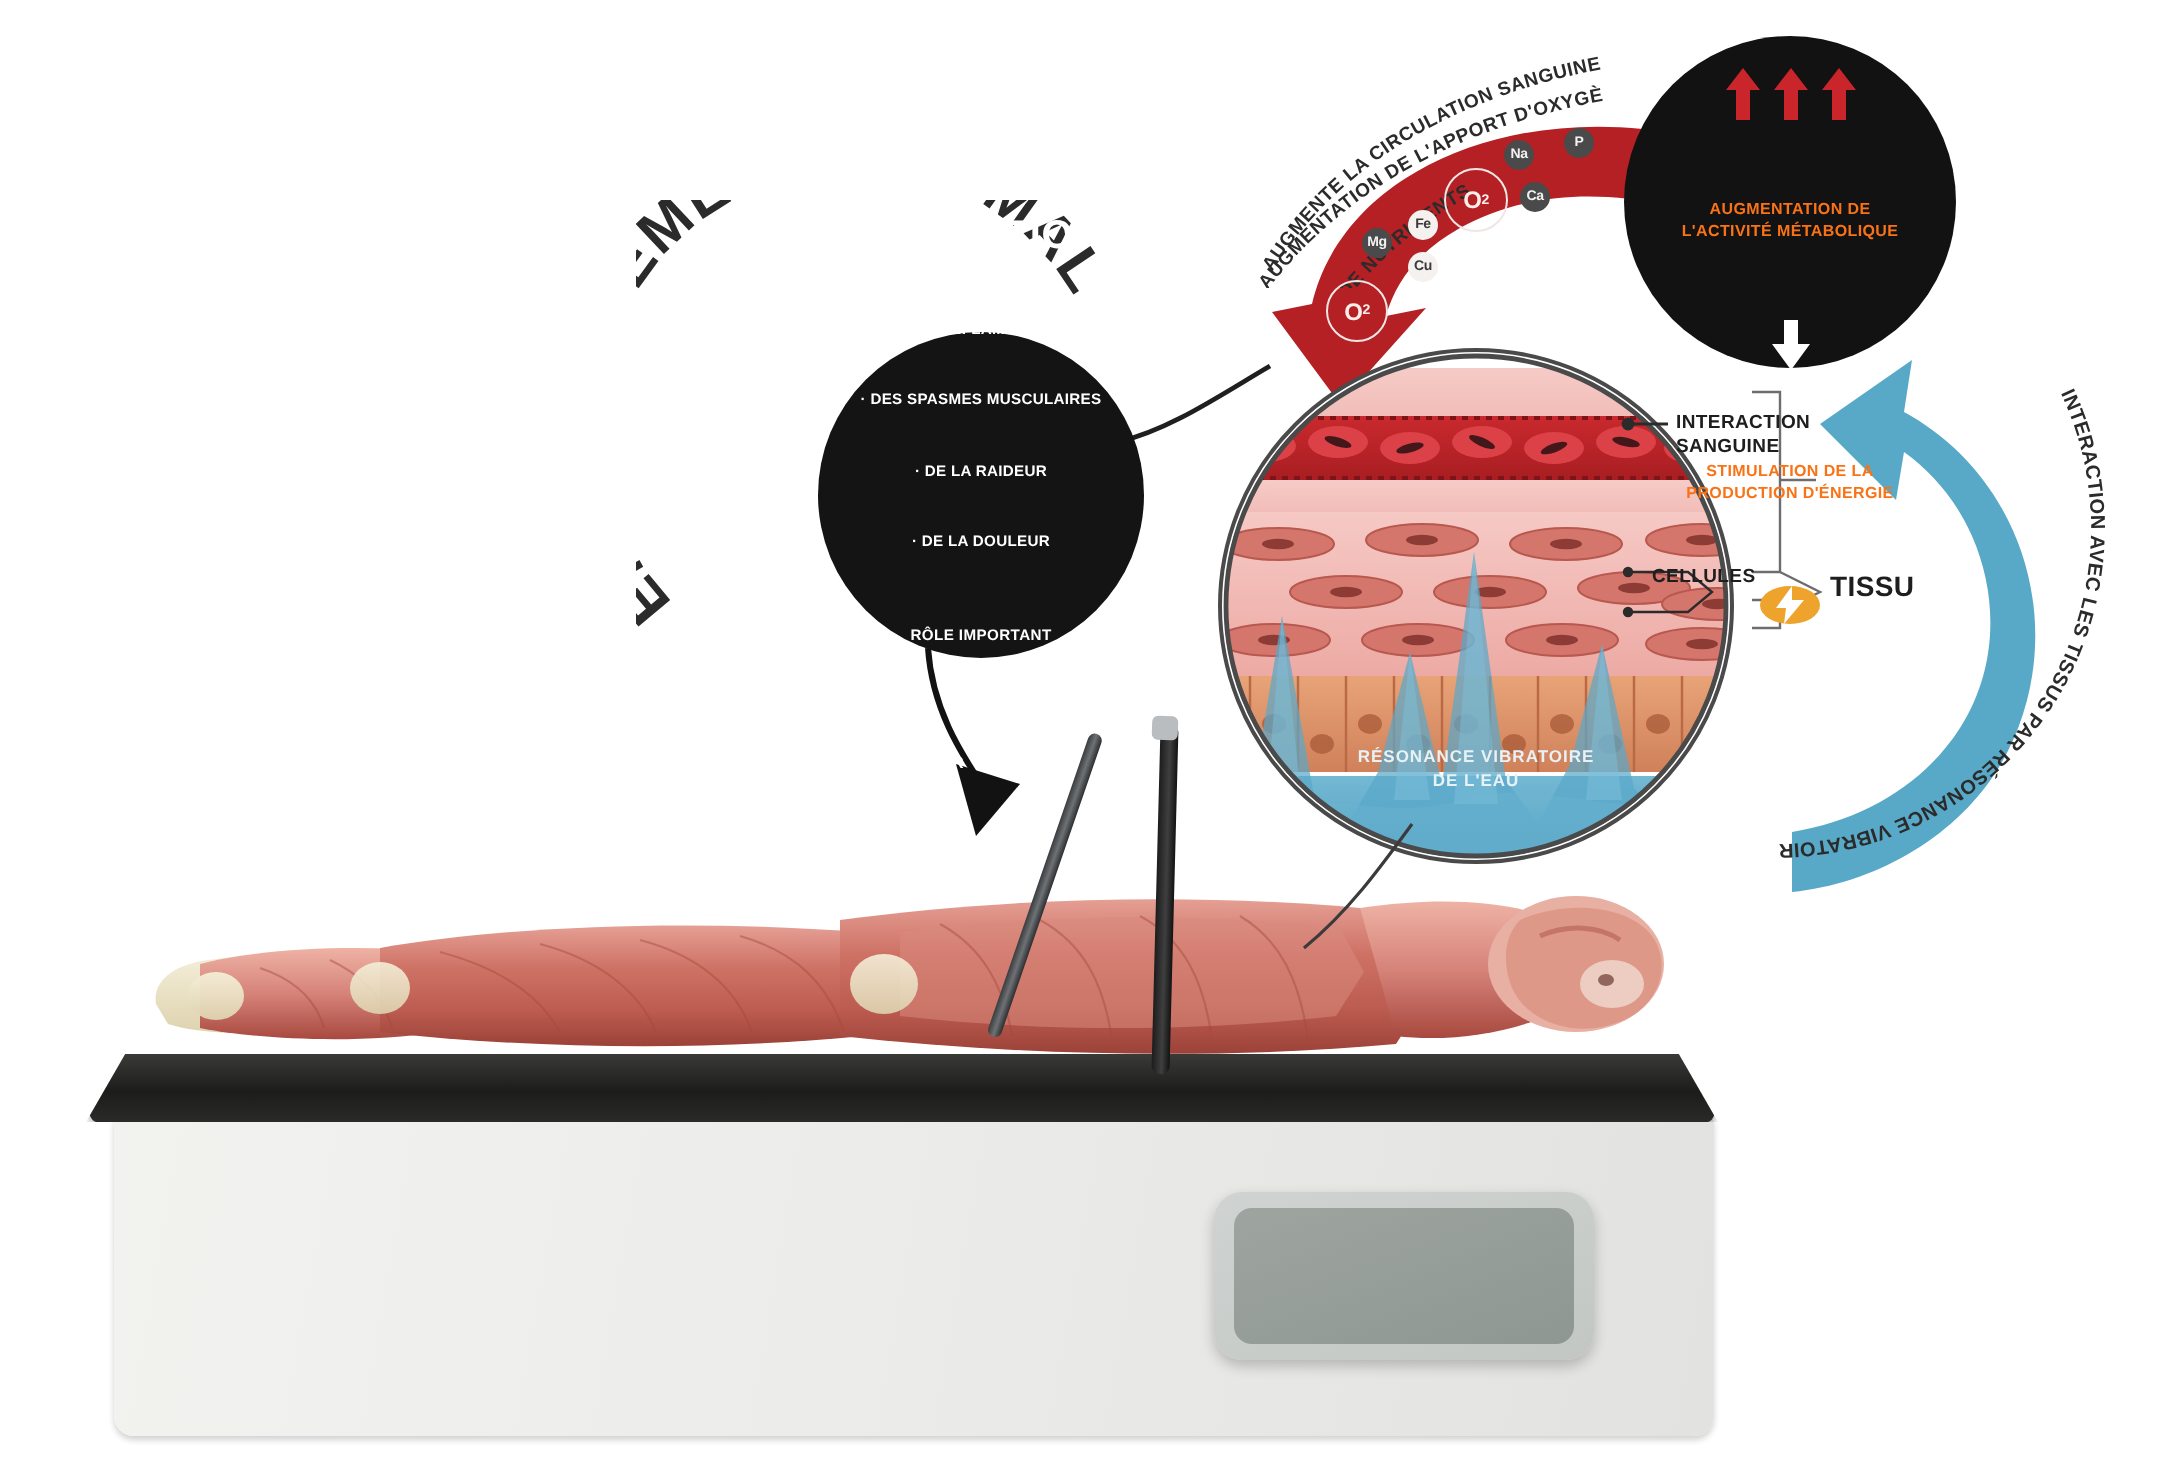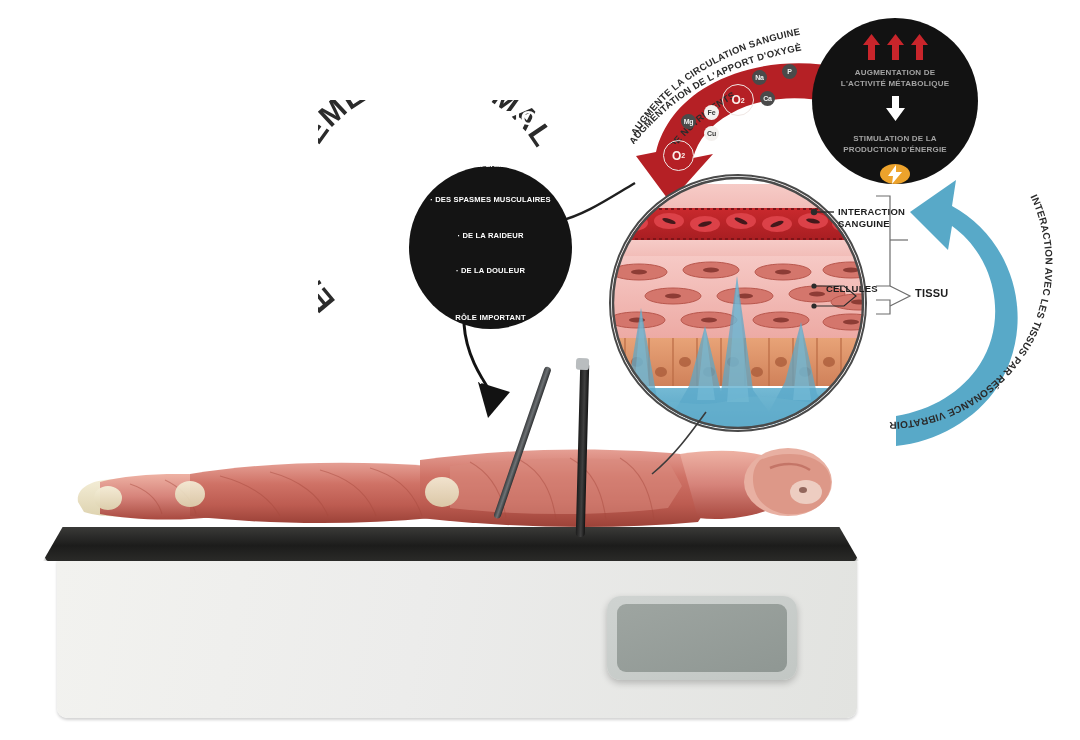--- a/index.html
+++ b/index.html
@@ -60,23 +60,23 @@
   }
   #reduction-title{font-size:20px;font-weight:700;letter-spacing:.3px;margin-bottom:5px;}
   .red-item{font-size:7.6px;font-weight:700;line-height:10.5px;letter-spacing:.15px;white-space:nowrap;}
   #reduction-role{font-size:7.6px;font-weight:700;margin-top:11px;letter-spacing:.2px;}
   #reduction-tms{font-size:8px;font-weight:700;margin-top:21px;letter-spacing:.2px;}
   #reduction-tms .big{font-size:18px;font-weight:700;letter-spacing:.2px;}
 
   
   #metabolic-circle{
     left:812px;top:18px;width:166px;height:166px;border-radius:50%;
-    background:#121212;color:#a3a3a3;text-align:center;
+    background:#121212;color:#f97316;text-align:center;
     display:flex;flex-direction:column;align-items:center;justify-content:flex-start;
-    padding-top:16px;box-sizing:border-box;
+    padding-top:16px;box-sizing:border-box;gap:32px;
   }
   #metab-arrows{display:flex;gap:7px;margin-bottom:7px;}
   #metab-line1{font-size:8px;font-weight:700;line-height:11px;letter-spacing:.2px;}
   #metab-downarrow{margin:7px 0 8px;}
   #metab-line2{font-size:8px;font-weight:700;line-height:11px;letter-spacing:.2px;}
   #energy-badge{
     margin-top:9px;width:30px;height:30px;border-radius:50%;
     background:#eda32c;display:flex;align-items:center;justify-content:center;
   }
 
@@ -377,39 +377,43 @@
           <path d="M94,150 L86,224 L104,224 Z"></path>
           <path d="M190,146 L182,224 L200,224 Z"></path>
         </g>
         <g fill="#6fb6d2" opacity=".35">
           <path d="M0,226 C40,216 80,236 120,224 C160,212 200,236 254,224 L254,254 L0,254 Z"></path>
         </g>
       </g>
       <circle cx="127" cy="127" r="125" fill="none" stroke="#4a4a4a" stroke-width="2.4"></circle>
     </svg>
   </div>
+  <div id="res-label">
+    <div>RÉSONANCE VIBRATOIRE</div>
+    <div>DE L'EAU</div>
+  </div>
 
   <svg class="abs" style="left:790px;top:190px;width:180px;height:140px;" viewBox="0 0 180 140">
     <line x1="26" y1="22" x2="44" y2="22" stroke="#2b2b2b" stroke-width="1.4"></line>
     <circle cx="24" cy="22" r="3.2" fill="#2b2b2b"></circle>
     <path d="M24,96 L54,96 L66,106 L54,116 L24,116" stroke="#2b2b2b" stroke-width="1.2" fill="none"></path>
     <circle cx="24" cy="96" r="2.6" fill="#2b2b2b"></circle>
     <circle cx="24" cy="116" r="2.6" fill="#2b2b2b"></circle>
     <path d="M86,6 L100,6 L100,96 L86,96" stroke="#6d6d6d" stroke-width="1.2" fill="none"></path>
     <path d="M100,50 L118,50" stroke="#6d6d6d" stroke-width="1.2" fill="none"></path>
     <path d="M86,110 L100,110 L100,124 L86,124" stroke="#6d6d6d" stroke-width="1.2" fill="none"></path>
     <path d="M100,96 L120,106 L100,116" stroke="#6d6d6d" stroke-width="1.2" fill="none"></path>
   </svg>
 
   <div class="abs annot" id="label-circulation">
     <div>INTERACTION</div>
     <div>SANGUINE</div>
   </div>
   <div class="abs annot" id="label-cellules">CELLULES</div>
-  <div class="abs annot" id="label-tissu" style="font-size:11px;">TISSU</div>
+  <div class="abs annot" id="label-tissu" style="font-size:14px;">TISSU</div>
 
   <svg class="abs" style="left:555px;top:175px;width:90px;height:60px;" viewBox="0 0 90 60">
     <path d="M4,46 C30,40 56,22 80,8" stroke="#1f1f1f" stroke-width="2.4" fill="none"></path>
   </svg>
   <svg class="abs" style="left:630px;top:408px;width:90px;height:70px;" viewBox="0 0 90 70">
     <path d="M76,4 C60,26 44,48 22,66" stroke="#3b3b3b" stroke-width="1.6" fill="none"></path>
   </svg>
 
   <svg class="abs" style="left:452px;top:320px;width:90px;height:120px;" viewBox="0 0 90 120">
     <path d="M12,4 C14,34 28,56 40,74" stroke="#121212" stroke-width="3" fill="none"></path>

